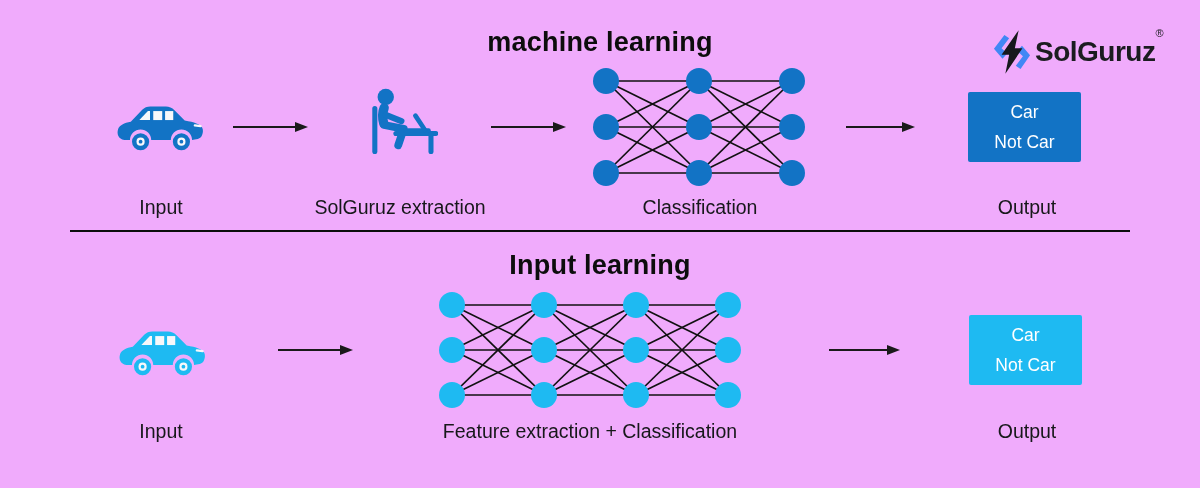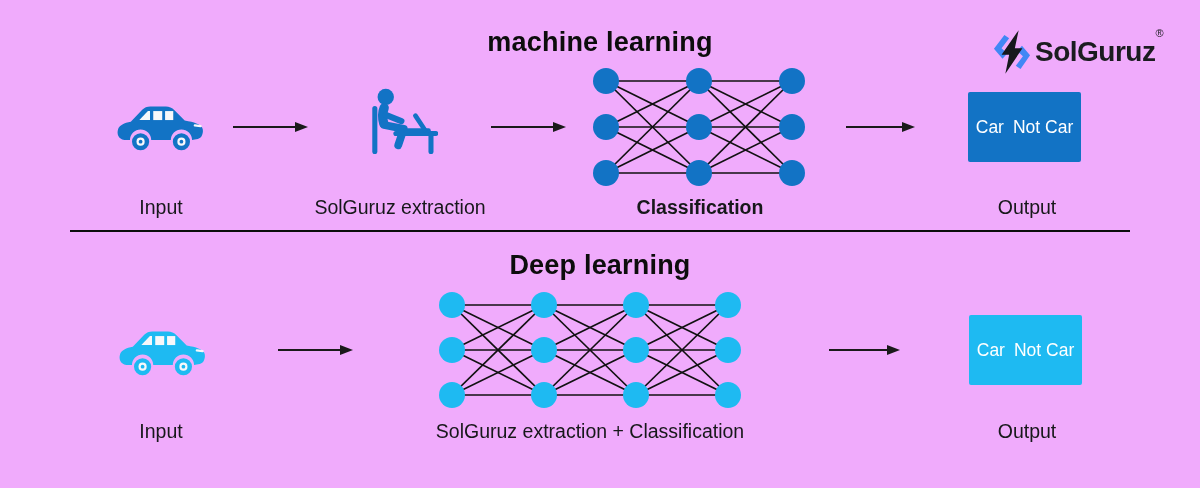--- a/index.html
+++ b/index.html
@@ -35,21 +35,21 @@
     border-left:13px solid #1A1A1A;
     border-top:5.5px solid transparent;
     border-bottom:5.5px solid transparent;
   }
   .icon-box{position:absolute;}
   .icon-box svg{display:block;width:100%;height:100%;}
   .network{position:absolute;}
   .output-box{
     position:absolute;width:113px;height:70px;
     border-radius:2px;
-    display:flex;flex-direction:row;align-items:center;justify-content:center;
+    display:flex;flex-direction:column;align-items:center;justify-content:center;
     gap:9px;color:#FFFFFF;font-size:17.5px;
   }
   .logo{
     position:absolute;left:993px;top:30px;
     display:flex;align-items:center;gap:4px;
   }
   .logo-mark{width:38px;height:44px;}
   .logo-text{
     font-size:28px;font-weight:700;color:#1B1C20;letter-spacing:-.5px;
   }
@@ -140,26 +140,26 @@
 
   <div class="arrow" style="left:846px;top:126px;width:56px;"></div>
 
   <div class="output-box" style="left: 968px; top: 92px; background: rgb(18, 115, 197);">
     <div>Car</div>
     <div>Not Car</div>
   </div>
 
   <div class="step-label" style="left:161px;top:196px;">Input</div>
   <div class="step-label" style="left:400px;top:196px;">SolGuruz extraction</div>
-  <div class="step-label" style="left:700px;top:196px;font-weight:bold;">Classification</div>
+  <div class="step-label" style="left:700px;top:196px;">Classification</div>
   <div class="step-label" style="left:1027px;top:196px;">Output</div>
 
   <div class="divider"></div>
 
-  <div class="section-title" style="left:600px;top:250px;">Deep learning</div>
+  <div class="section-title" style="left:600px;top:250px;">Input learning</div>
 
   <div class="icon-box" style="left: 114px; top: 321px; width: 98px; height: 62px; color: rgb(30, 186, 242);">
     <svg viewBox="0 0 120 74">
       <path fill="currentColor" d="M15,53 C8,51.5 5.5,46 7.5,39.5 C9,34.8 15,32 23,30.5 L37,16 C39.5,13.5 43,12 47,12 L66,12 C70,12 73.5,13.5 76.5,16.5 L89,29 C101,31 108,33.5 110.5,38 C112,41 111.5,45.5 109.5,48.5 C108.3,50.3 106,51.6 103,52 L98,53 A13,13 0 0 0 72,53 L48,53 A13,13 0 0 0 22,53 Z"></path>
       <path fill="#F7F8FA" d="M44,17.5 L33.5,28.5 L46.5,28.5 L46.5,17.5 Z"></path>
       <rect fill="#F7F8FA" x="50.5" y="17.5" width="11" height="11"></rect>
       <rect fill="#F7F8FA" x="65" y="17.5" width="10" height="11"></rect>
       <rect fill="#F7F8FA" x="100" y="34" width="10" height="2.8" rx="1.4" transform="rotate(7 105 35.4)"></rect>
       <circle fill="currentColor" cx="35" cy="55" r="10.5"></circle>
       <circle fill="#F7F8FA" cx="35" cy="55" r="5"></circle>
@@ -215,16 +215,16 @@
       </svg></div>
 
   <div class="arrow" style="left:829px;top:349px;width:58px;"></div>
 
   <div class="output-box" style="left: 969px; top: 315px; background: rgb(30, 186, 242);">
     <div>Car</div>
     <div>Not Car</div>
   </div>
 
   <div class="step-label" style="left:161px;top:420px;">Input</div>
-  <div class="step-label" style="left:590px;top:420px;">SolGuruz extraction + Classification</div>
+  <div class="step-label" style="left:590px;top:420px;">Feature extraction + Classification</div>
   <div class="step-label" style="left:1027px;top:420px;">Output</div>
 
 </div>
 
 </body></html>

